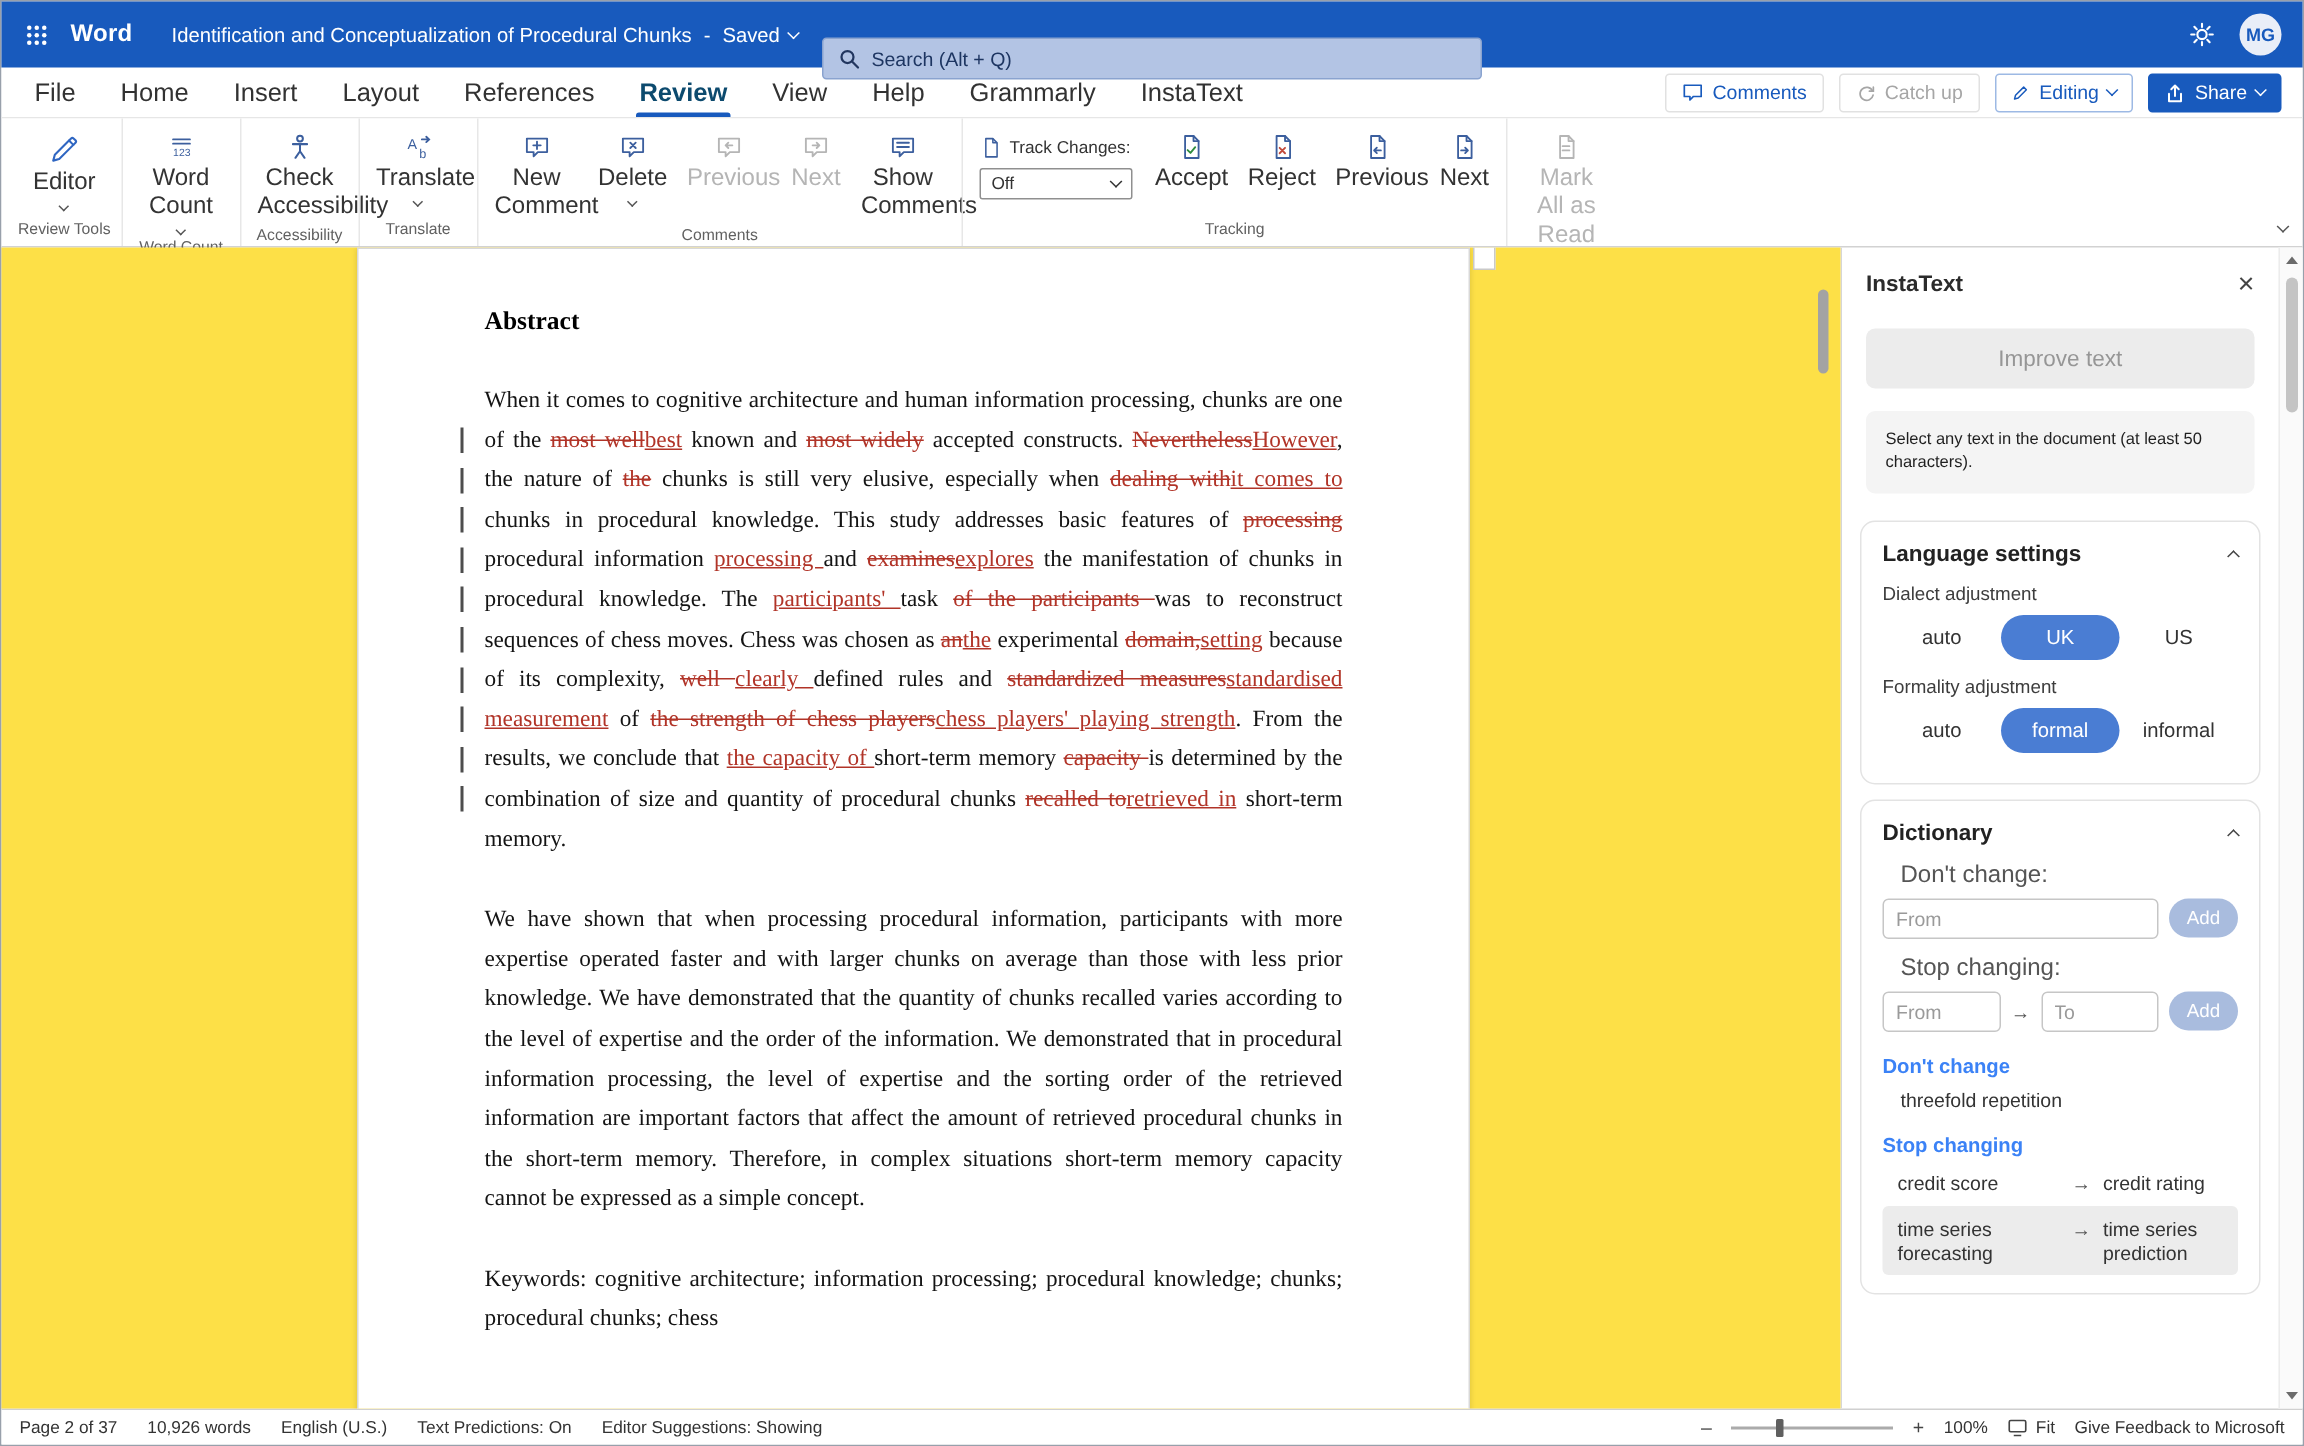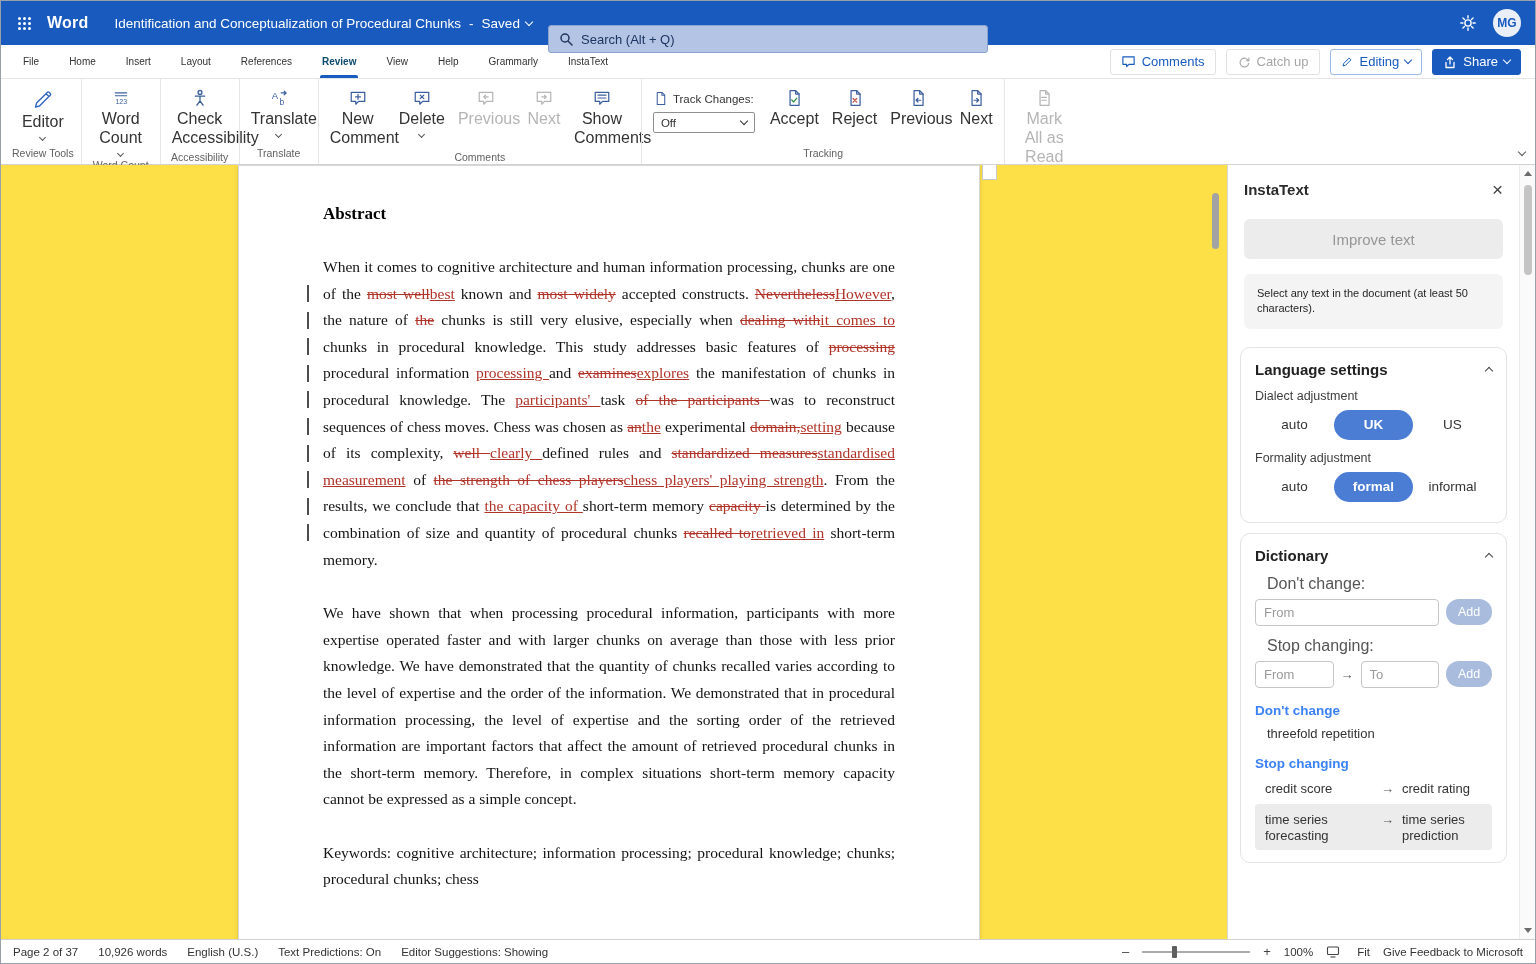--- a/index.html
+++ b/index.html
@@ -18,21 +18,21 @@
   .search { position:absolute; left:50%; top:24px; transform:translateX(-50%); width:440px; height:28px; background:#b3c4e4; border:1px solid #8aa3cf; border-radius:3px; display:flex; align-items:center; padding:0 10px; gap:8px; }
   .search input { flex:1; border:none; background:transparent; outline:none; font-size:13px; color:#14294e; font-family:inherit; }
   .search input::placeholder { color:#1d3561; }
   .top-right { margin-left:auto; display:flex; align-items:center; gap:16px; padding-right:14px; }
   .iconbtn { background:transparent; border:none; cursor:pointer; display:flex; align-items:center; }
   .avatar { width:28px; height:28px; border-radius:50%; background:#e9eef8; color:#185abd; font-size:12px; font-weight:700; display:flex; align-items:center; justify-content:center; cursor:pointer; }
 
   
   .menurow { height:34px; flex:0 0 34px; display:flex; align-items:center; padding:0 14px 0 22px; border-bottom:1px solid #e6e6e6; background:#fff; }
   .tabs { display:flex; align-items:center; gap:30px; height:100%; }
-  .tab { font-size:10px; color:#323232; cursor:pointer; height:100%; display:flex; align-items:center; position:relative; }
+  .tab { font-size:17px; color:#323232; cursor:pointer; height:100%; display:flex; align-items:center; position:relative; }
   .tab.active { font-weight:700; color:#0c4a6e; }
   .tab.active::after { content:""; position:absolute; left:-2px; right:-2px; bottom:0; height:3px; background:#185abd; border-radius:2px 2px 0 0; }
   .menu-right { margin-left:auto; display:flex; align-items:center; gap:10px; }
   .mbtn { display:flex; align-items:center; gap:6px; height:26px; padding:0 10px; border-radius:3px; border:1px solid #e1e1e1; background:#fff; font-size:13px; cursor:pointer; font-family:inherit; }
   .mbtn.comments { color:#185abd; }
   .mbtn.catchup { color:#a6a6a6; }
   .mbtn.editing { color:#185abd; border-color:#9db9e4; }
   .mbtn.share { background:#185abd; color:#fff; border-color:#185abd; }
 
   
@@ -79,21 +79,21 @@
   .close-x { font-size:19px; color:#444; background:none; border:none; cursor:pointer; line-height:1; font-family:inherit; }
   .improve { display:block; width:calc(100% - 32px); margin:10px 16px 0; height:40px; background:#ececec; color:#969696; border:none; border-radius:6px; font-size:15px; font-family:inherit; }
   .hint { margin:15px 16px 18px; background:#f4f4f4; border-radius:6px; padding:12px 13px; font-size:11px; color:#1f1f1f; line-height:1.4; }
   .card { margin:10px 12px; border:1px solid #e3e3e3; border-radius:10px; padding:13px 14px 12px; }
   .card-header { display:flex; align-items:center; justify-content:space-between; cursor:pointer; }
   .card-title { font-size:15px; font-weight:700; color:#222; }
   .card-header .chev { color:#444; }
   .sub-label { font-size:12.5px; color:#3d3d3d; margin:11px 0 7px; }
   .option-row { display:flex; margin-bottom:8px; }
   .opt { flex:1; height:30px; display:flex; align-items:center; justify-content:center; font-size:13.5px; color:#333; border-radius:16px; cursor:pointer; }
-  .opt.selected { background:#4a7dd3; color:#fff; font-weight:700; }
+  .opt.selected { background:#4a7dd3; color:#fff; font-weight:400; }
   .dict-label { font-size:16px; color:#555; margin:11px 12px 6px; }
   .dict-row { display:flex; align-items:center; gap:7px; }
   .dict-row input { flex:1; min-width:0; height:27px; border:1px solid #c6c6c6; border-radius:4px; padding:0 8px; font-size:13px; color:#333; font-family:inherit; }
   .dict-row input::placeholder { color:#9a9a9a; }
   .add-btn { flex:0 0 46px; height:26px; border:none; border-radius:13px; background:#a9bcde; color:#fff; font-size:12.5px; cursor:pointer; font-family:inherit; }
   .arrow-glyph { color:#555; font-size:13px; flex:0 0 auto; }
   .dict-section-title { font-size:13.5px; font-weight:700; color:#3b82f6; margin-top:15px; }
   .dict-item { font-size:13px; color:#333; padding:8px 0 0 12px; }
   .sc-row { display:flex; align-items:flex-start; gap:8px; font-size:13px; color:#333; padding:8px 6px 6px 10px; border-radius:4px; margin-top:2px; }
   .sc-row .from { width:108px; line-height:1.2; }
@@ -105,21 +105,21 @@
   .tri-down { bottom:6px; border-top:5px solid #6b6b6b; }
   .panel-scrollbar .thumb { position:absolute; left:4px; top:20px; width:8px; height:90px; background:#c4c4c4; border-radius:4px; }
 
   
   .statusbar { height:24px; flex:0 0 24px; border-top:1px solid #d0d0d0; background:#fff; display:flex; align-items:center; padding:0 12px; font-size:11.5px; color:#333; gap:20px; }
   .sb-item { cursor:pointer; white-space:nowrap; }
   .sb-right { margin-left:auto; display:flex; align-items:center; gap:13px; }
   .zoom-out,.zoom-in { font-size:13px; color:#444; cursor:pointer; background:none; border:none; font-family:inherit; }
   .slider { position:relative; width:108px; height:2px; background:#ababab; }
   .slider .sthumb { position:absolute; left:30px; top:-5px; width:5px; height:12px; background:#5f5f5f; border-radius:1px; cursor:pointer; }
-  .fitwrap { display:flex; align-items:center; gap:17px; cursor:pointer; }
+  .fitwrap { display:flex; align-items:center; gap:5px; cursor:pointer; }
 </style>
 </head>
 <body>
 
 <div class="window">
 
   <header class="topbar">
     <div class="waffle">
       <svg width="15" height="15" viewBox="0 0 15 15">
           <g fill="#fff">

